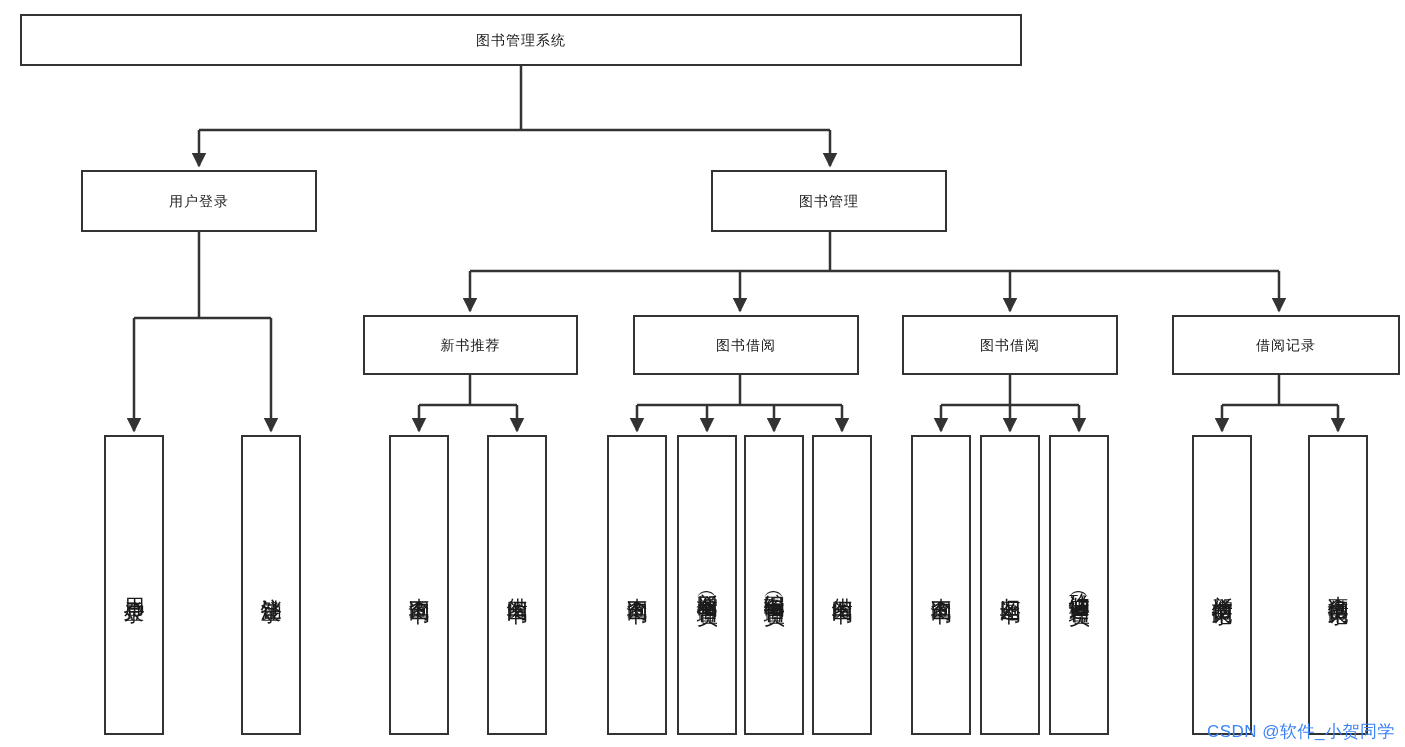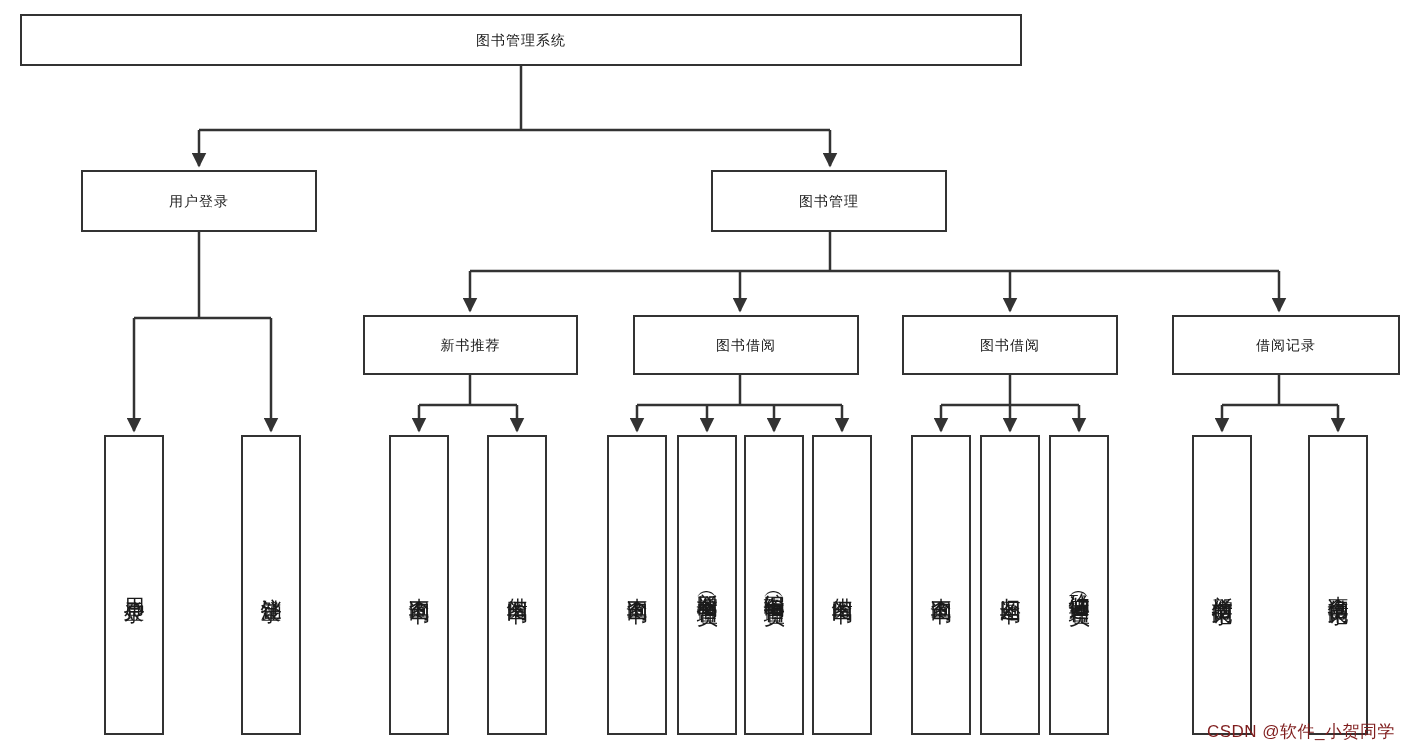--- a/index.html
+++ b/index.html
@@ -51,21 +51,21 @@
     justify-content: center;
   }
   .node .lbl {
     display: block;
   }
   .watermark {
     position: absolute;
     right: 10px;
     bottom: 4px;
     font-size: 17px;
-    color: #7f1d1d;
+    color: #3b82f6;
     letter-spacing: 0.5px;
     white-space: nowrap;
     user-select: none;
   }
 </style>
 </head>
 <body>
 
 <div id="canvas">
 

